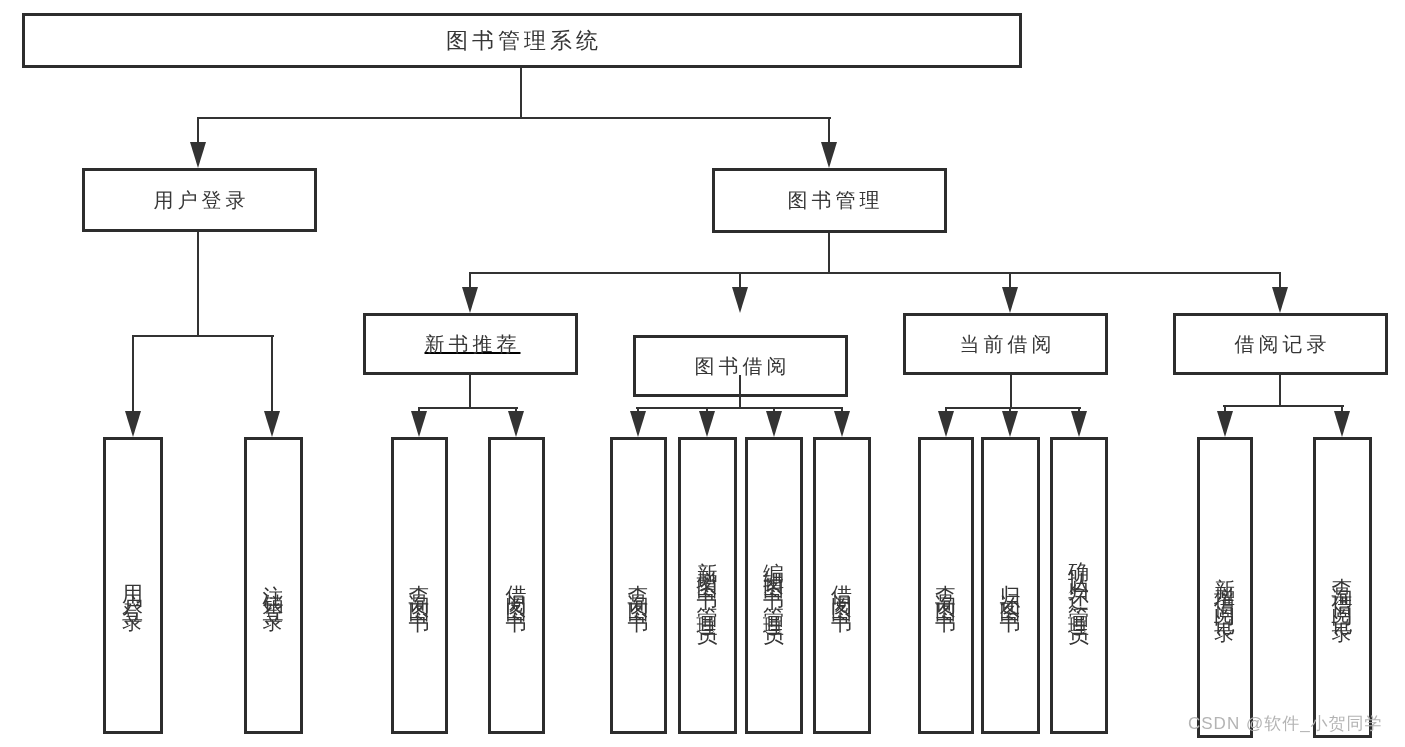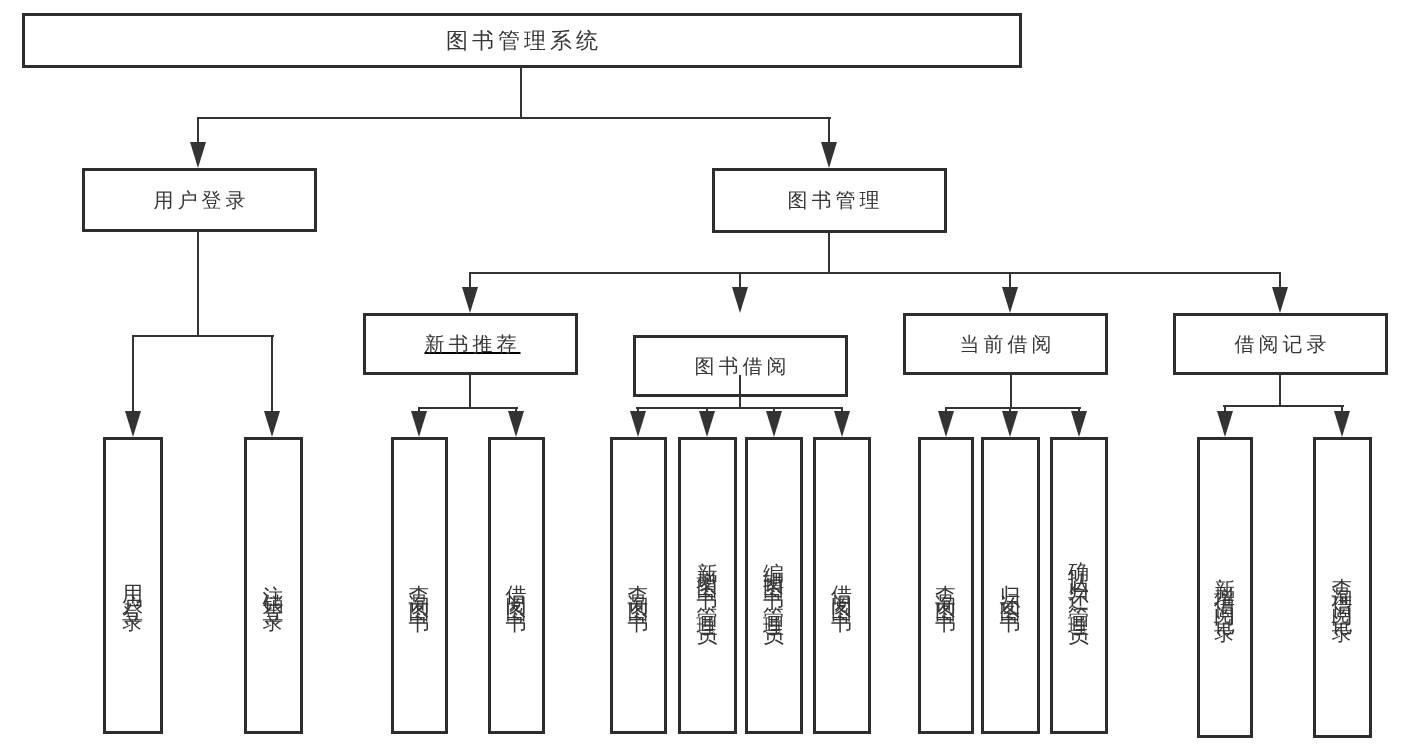--- a/index.html
+++ b/index.html
@@ -164,14 +164,15 @@
   <div class="line" style="left:1078px; top:407px; width:2px;  height:12px;"></div>
   <div class="arrow" style="left:1071px; top:411px;"></div>
 
   <div class="line" style="left:1279px; top:375px; width:2px;  height:31px;"></div>
   <div class="line" style="left:1223px; top:405px; width:121px; height:2px;"></div>
   <div class="line" style="left:1224px; top:405px; width:2px;  height:14px;"></div>
   <div class="arrow" style="left:1217px; top:411px;"></div>
   <div class="line" style="left:1341px; top:405px; width:2px;  height:14px;"></div>
   <div class="arrow" style="left:1334px; top:411px;"></div>
 
+  <div class="watermark">CSDN @软件_小贺同学</div>
 
 </div>
 
 </body></html>

